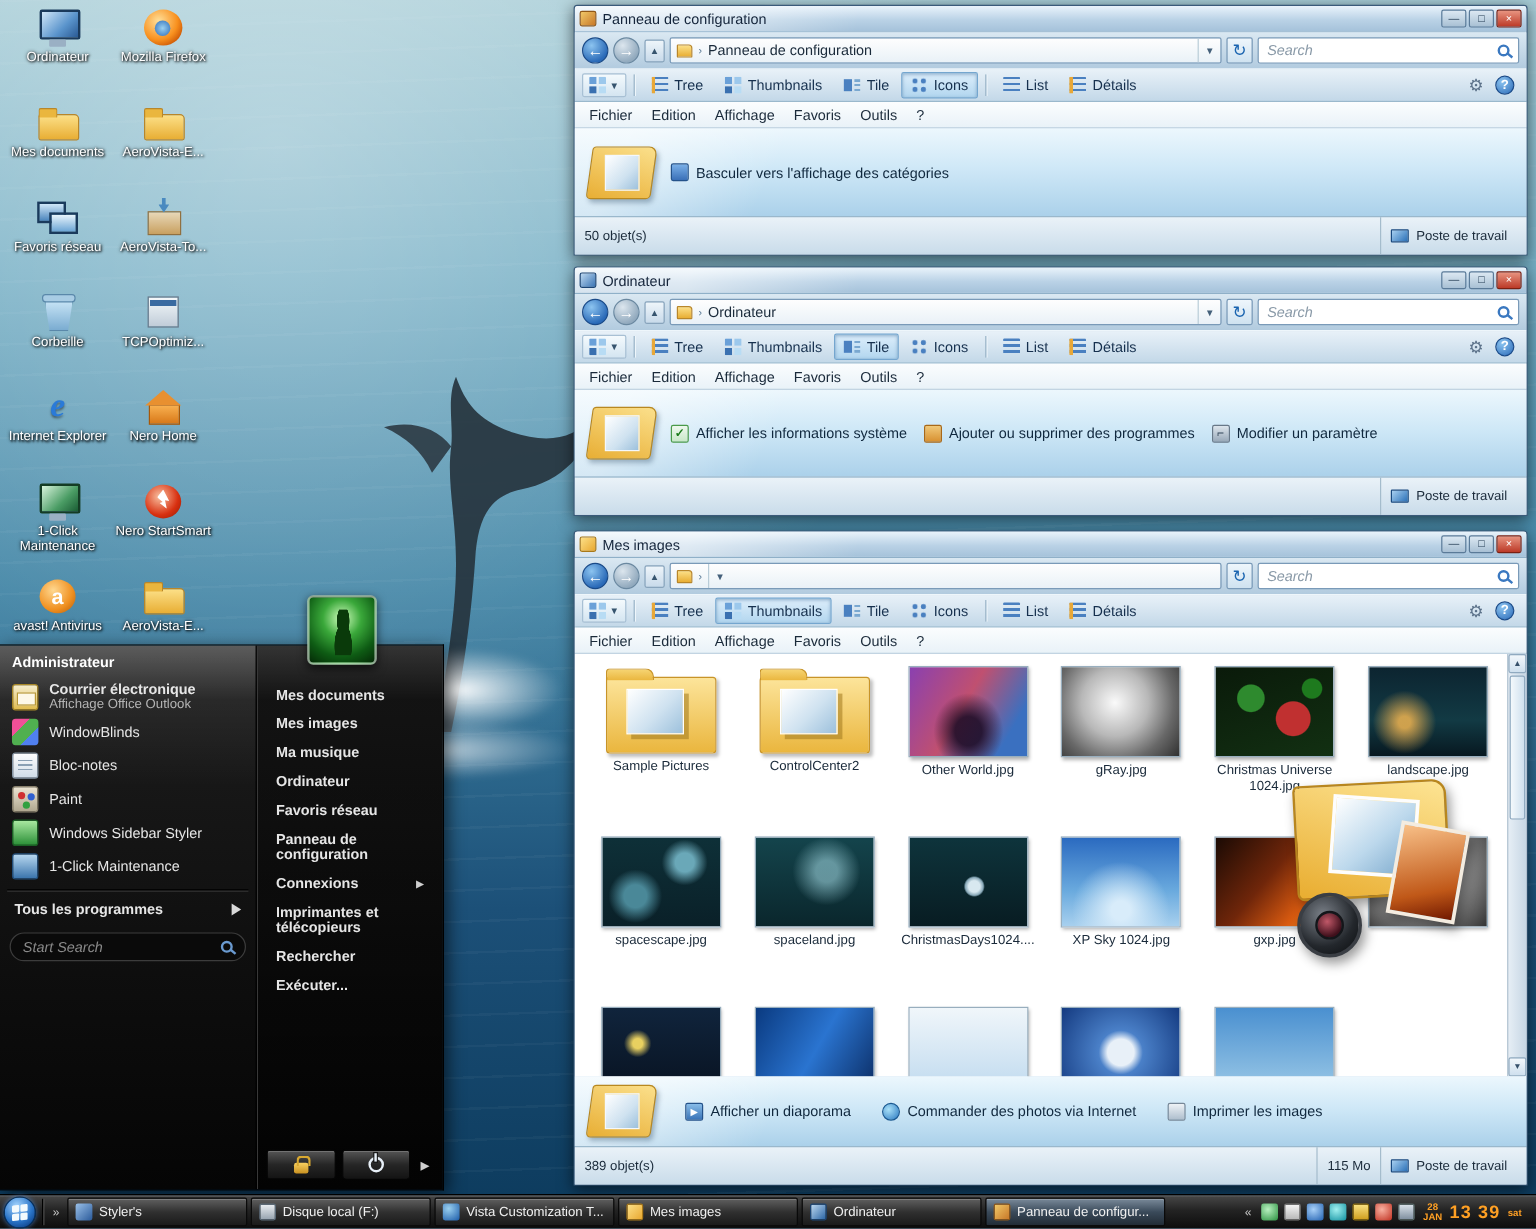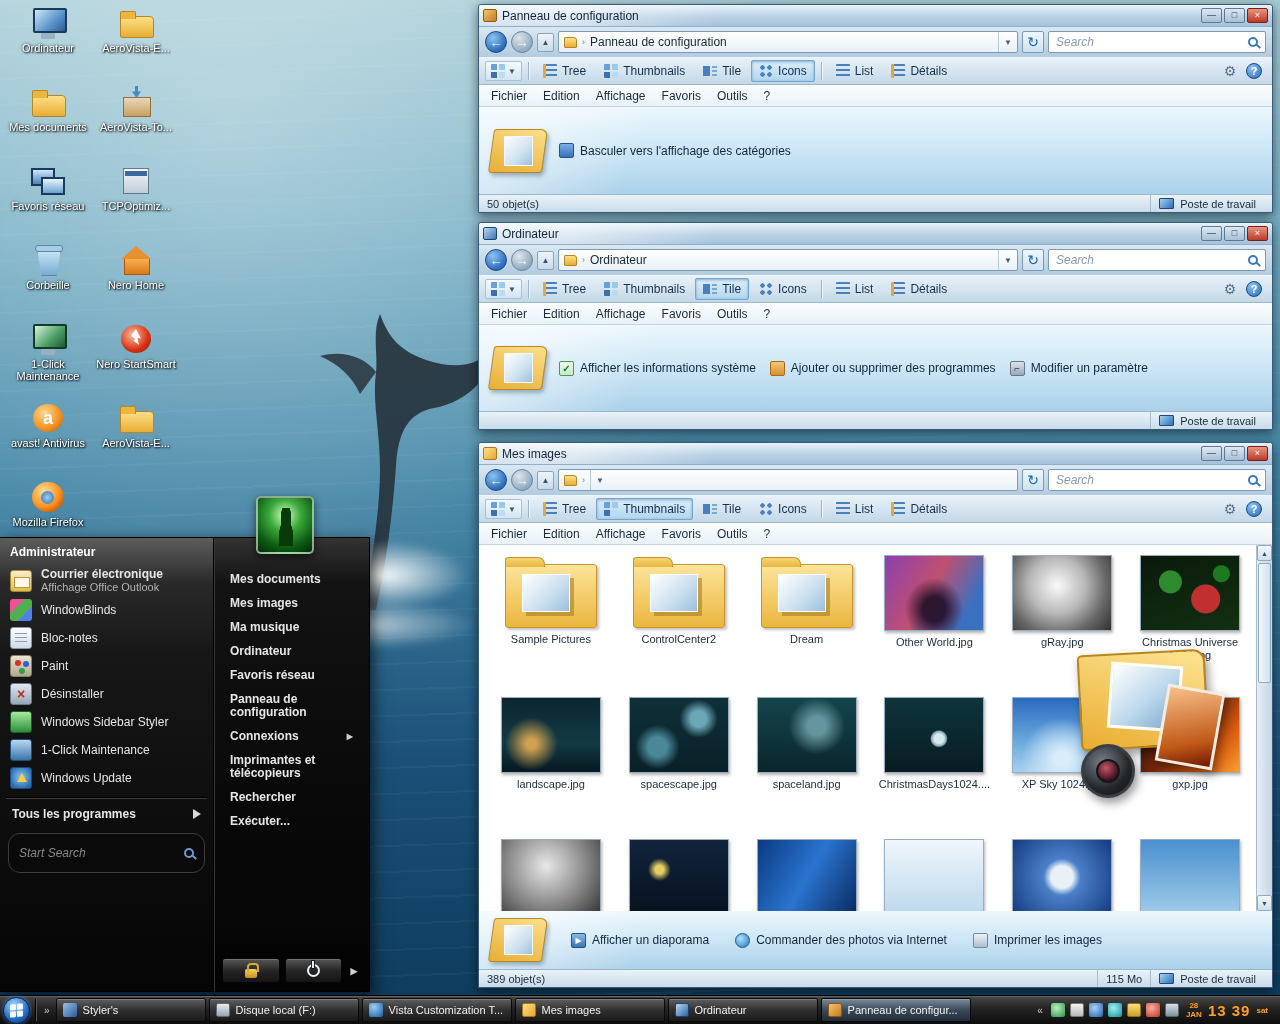--- a/index.html
+++ b/index.html
@@ -88,21 +88,21 @@
 .bigfolder::after{content:"";position:absolute;left:13px;top:7px;width:27px;height:28px;background:linear-gradient(135deg,#ffffff,#cfe2f0 60%,#9cc0dc);border:1px solid #f4f8fc}
 .task{display:flex;align-items:center;gap:6px;color:#10283e;cursor:pointer;white-space:nowrap}
 .mi{width:15px;height:15px;border-radius:2px;flex:none;display:flex;align-items:center;justify-content:center;font-size:10px;color:#fff}
 .mi-switch{background:linear-gradient(#7ab0e8,#3a70b8);border:1px solid #24528a}
 .mi-check{background:linear-gradient(#eef8ee,#c8e8c8);border:1px solid #4a9a4a;color:#1a7a1a;font-weight:bold}
 .mi-pkg{background:linear-gradient(#f0c878,#d89030);border:1px solid #a86818}
 .mi-wrench{background:linear-gradient(#dde5ec,#98a8b8);border:1px solid #687888;color:#33475a}
 .mi-slideshow{background:linear-gradient(#88bce8,#3a74b8);border:1px solid #24528a;font-size:8px}
 .mi-globe{background:radial-gradient(circle at 35% 35%,#a8e0f8,#2a78c0);border-radius:50%;border:1px solid #1a5890}
 .mi-print{background:linear-gradient(#eef2f6,#aebecd);border:1px solid #788898}
-.statusbar{height:18px;flex:none;display:flex;align-items:center;padding:0 8px;background:linear-gradient(#eaf2f8,#c9dcea);border-top:1px solid #9ab8cc;color:#1a2a3a;font-size:11px}
+.statusbar{height:32px;flex:none;display:flex;align-items:center;padding:0 8px;background:linear-gradient(#eaf2f8,#c9dcea);border-top:1px solid #9ab8cc;color:#1a2a3a;font-size:11px}
 .stseg{margin-left:auto;display:flex;align-items:center;gap:6px;border-left:1px solid #a4bccc;padding:0 8px;align-self:stretch}
 .stseg.nolmargin{margin-left:0}
 .pc16{width:15px;height:11px;background:linear-gradient(135deg,#a8d0f0,#2a70b8);border:1px solid #1a4a80;border-radius:1px;flex:none}
 
 .thumbwrap{flex:1;min-height:0;display:flex;background:#fff;overflow:hidden}
 .grid{flex:1;display:grid;grid-template-columns:repeat(6,1fr);grid-auto-rows:142px;padding:10px 2px 0 8px;overflow:hidden}
 .cell{display:flex;flex-direction:column;align-items:center;gap:5px;cursor:pointer}
 .thumb{width:100px;height:76px;border:1px solid #98aebe;box-shadow:1px 2px 3px rgba(0,0,0,.3)}
 .thumb.folder{width:92px;height:64px;margin-top:9px;background:linear-gradient(180deg,#fce49a,#eab63e);border:1px solid #c89428;border-radius:3px;position:relative;box-shadow:2px 2px 3px rgba(0,0,0,.25)}
 .thumb.folder::before{content:"";position:absolute;left:-1px;top:-8px;width:38px;height:9px;background:linear-gradient(180deg,#f6d472,#eab63e);border:1px solid #c89428;border-bottom:none;border-radius:3px 7px 0 0}
@@ -140,21 +140,21 @@
 .smi-styler{background:linear-gradient(#a8e8a0,#2c9038);border:1px solid #1a6024}
 .smi-1click{background:linear-gradient(#b8d8f0,#3a74ac);border:1px solid #224e7a}
 .smi-update{background:radial-gradient(circle at 50% 45%,#88c8f0,#2a6ab0 80%);border:1px solid #1a4a80}
 .smi-update::after{content:"";position:absolute;left:6px;top:5px;border-left:5px solid transparent;border-right:5px solid transparent;border-bottom:9px solid #f8d040}
 .sm-lbl{font-weight:bold;line-height:13px}
 .sm-sub{font-size:11px;color:#b4b4b4;line-height:12px}
 .sm-plain{font-weight:normal}
 .sm-sep{height:1px;background:#000;box-shadow:0 1px 0 #3c3c3c;margin:5px 0 4px}
 .sm-allprog{display:flex;align-items:center;gap:8px;font-weight:bold;padding:5px 6px;cursor:pointer}
 .ap-arrow{margin-left:auto;width:0;height:0;border-left:8px solid #d8d8d8;border-top:5px solid transparent;border-bottom:5px solid transparent}
-.sm-search{height:40px;margin:7px 2px 0;background:#0a0a0a;border:1px solid #3c3c3c;border-radius:12px;display:flex;align-items:center;padding:0 10px;color:#8a8a8a;font-style:italic;cursor:text}
+.sm-search{height:24px;margin:7px 2px 0;background:#0a0a0a;border:1px solid #3c3c3c;border-radius:12px;display:flex;align-items:center;padding:0 10px;color:#8a8a8a;font-style:italic;cursor:text}
 .sm-search .mag{border-color:#6a9ad0}.sm-search .mag::after{background:#6a9ad0}
 .sm-right{flex:1;display:flex;flex-direction:column;gap:1px;padding:30px 8px 8px;background:linear-gradient(180deg,rgba(0,0,0,.30),rgba(0,0,0,.45));border-left:1px solid #000;box-shadow:inset 1px 0 0 #383838;font-weight:bold}
 .sm-ritem{padding:5px 8px;border-radius:2px;cursor:pointer;display:flex;align-items:center;line-height:13px}
 .subarrow{margin-left:auto;font-size:8px;color:#cfcfcf}
 .sm-bottom{margin-top:auto;display:flex;align-items:center;gap:5px;padding-top:8px}
 .smbtn{flex:1;height:25px;background:linear-gradient(#565656,#262626 50%,#141414);border:1px solid #060606;border-radius:3px;display:flex;align-items:center;justify-content:center;cursor:pointer;box-shadow:inset 0 1px 0 rgba(255,255,255,.18)}
 .lockglyph{width:12px;height:9px;background:linear-gradient(#f8d060,#c89020);border-radius:2px;position:relative;margin-top:5px}
 .lockglyph::before{content:"";position:absolute;left:2px;top:-6px;width:8px;height:7px;border:2px solid #d8a830;border-bottom:none;border-radius:4px 4px 0 0}
 .pwrglyph{width:13px;height:13px;border:2px solid #e8f0f8;border-radius:50%;position:relative}
 .pwrglyph::after{content:"";position:absolute;left:50%;top:-5px;width:2px;height:7px;background:#e8f0f8;transform:translateX(-50%);box-shadow:0 0 0 1px rgba(20,20,20,.9)}
@@ -215,20 +215,24 @@
       </div>
     <div class="dic">
         <span class="ig ig-network"></span>
         <span class="dlabel">Favoris réseau</span>
       </div>
     <div class="dic">
         <span class="ig ig-recycle"></span>
         <span class="dlabel">Corbeille</span>
       </div>
     <div class="dic">
+        <span class="ig ig-ie"></span>
+        <span class="dlabel">Internet Explorer</span>
+      </div>
+    <div class="dic">
         <span class="ig ig-maint"></span>
         <span class="dlabel">1-Click Maintenance</span>
       </div>
     <div class="dic">
         <span class="ig ig-avast"></span>
         <span class="dlabel">avast! Antivirus</span>
       </div>
     <div class="dic">
         <span class="ig ig-firefox"></span>
         <span class="dlabel">Mozilla Firefox</span>
@@ -506,24 +510,20 @@
     </div>
     <div class="thumbwrap">
       <div class="grid">
         <div class="cell">
             <span class="thumb folder"></span>
             <span class="tlabel">Sample Pictures</span>
           </div>
         <div class="cell">
             <span class="thumb folder"></span>
             <span class="tlabel">ControlCenter2</span>
-          </div>
-        <div class="cell">
-            <span class="thumb folder"></span>
-            <span class="tlabel">Dream</span>
           </div>
         <div class="cell">
             <span class="thumb" style="background:radial-gradient(ellipse at 50% 72%,rgba(25,10,35,0.85) 16%,transparent 42%),linear-gradient(120deg,#8a40b0,#c05070 45%,#3a70c0 82%)"></span>
             <span class="tlabel">Other World.jpg</span>
           </div>
         <div class="cell">
             <span class="thumb" style="background:radial-gradient(circle at 45% 40%,#fafafa,#b8b8b8 40%,#686868 70%,#303030)"></span>
             <span class="tlabel">gRay.jpg</span>
           </div>
         <div class="cell">
@@ -632,34 +632,26 @@
         </div>
       <div class="sm-item">
           <span class="smi smi-note"></span>
           <span class="sm-plain">Bloc-notes</span>
         </div>
       <div class="sm-item">
           <span class="smi smi-paint"></span>
           <span class="sm-plain">Paint</span>
         </div>
       <div class="sm-item">
-          <span class="smi smi-uninst"></span>
-          <span class="sm-plain">Désinstaller</span>
-        </div>
-      <div class="sm-item">
           <span class="smi smi-styler"></span>
           <span class="sm-plain">Windows Sidebar Styler</span>
         </div>
       <div class="sm-item">
           <span class="smi smi-1click"></span>
           <span class="sm-plain">1-Click Maintenance</span>
-        </div>
-      <div class="sm-item">
-          <span class="smi smi-update"></span>
-          <span class="sm-plain">Windows Update</span>
         </div>
       <div class="sm-sep"></div>
       <div class="sm-allprog">
           <span>Tous les programmes</span>
           <span class="ap-arrow"></span>
         </div>
       <div class="sm-search">
           <span>Start Search</span>
           <span class="mag"></span>
         </div>

